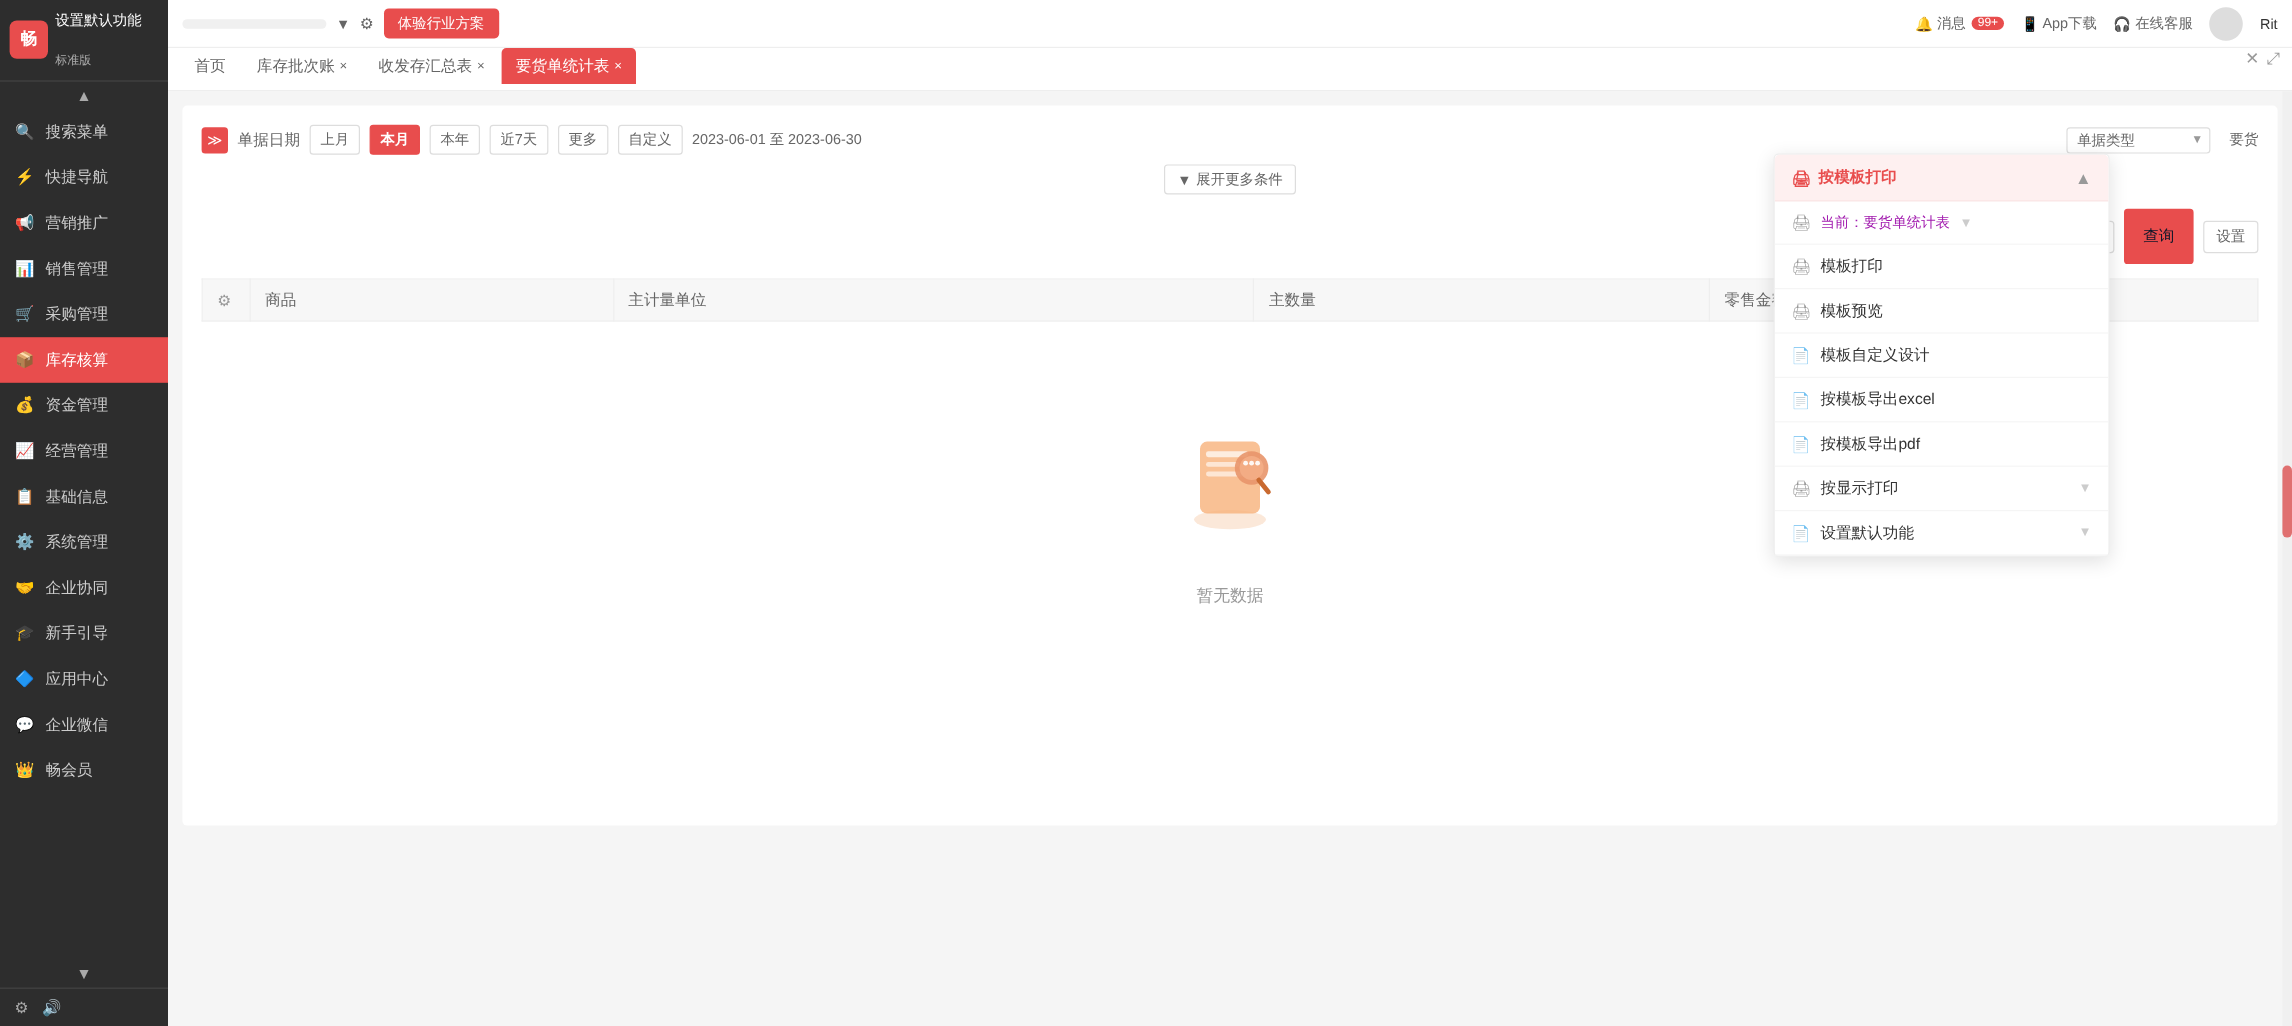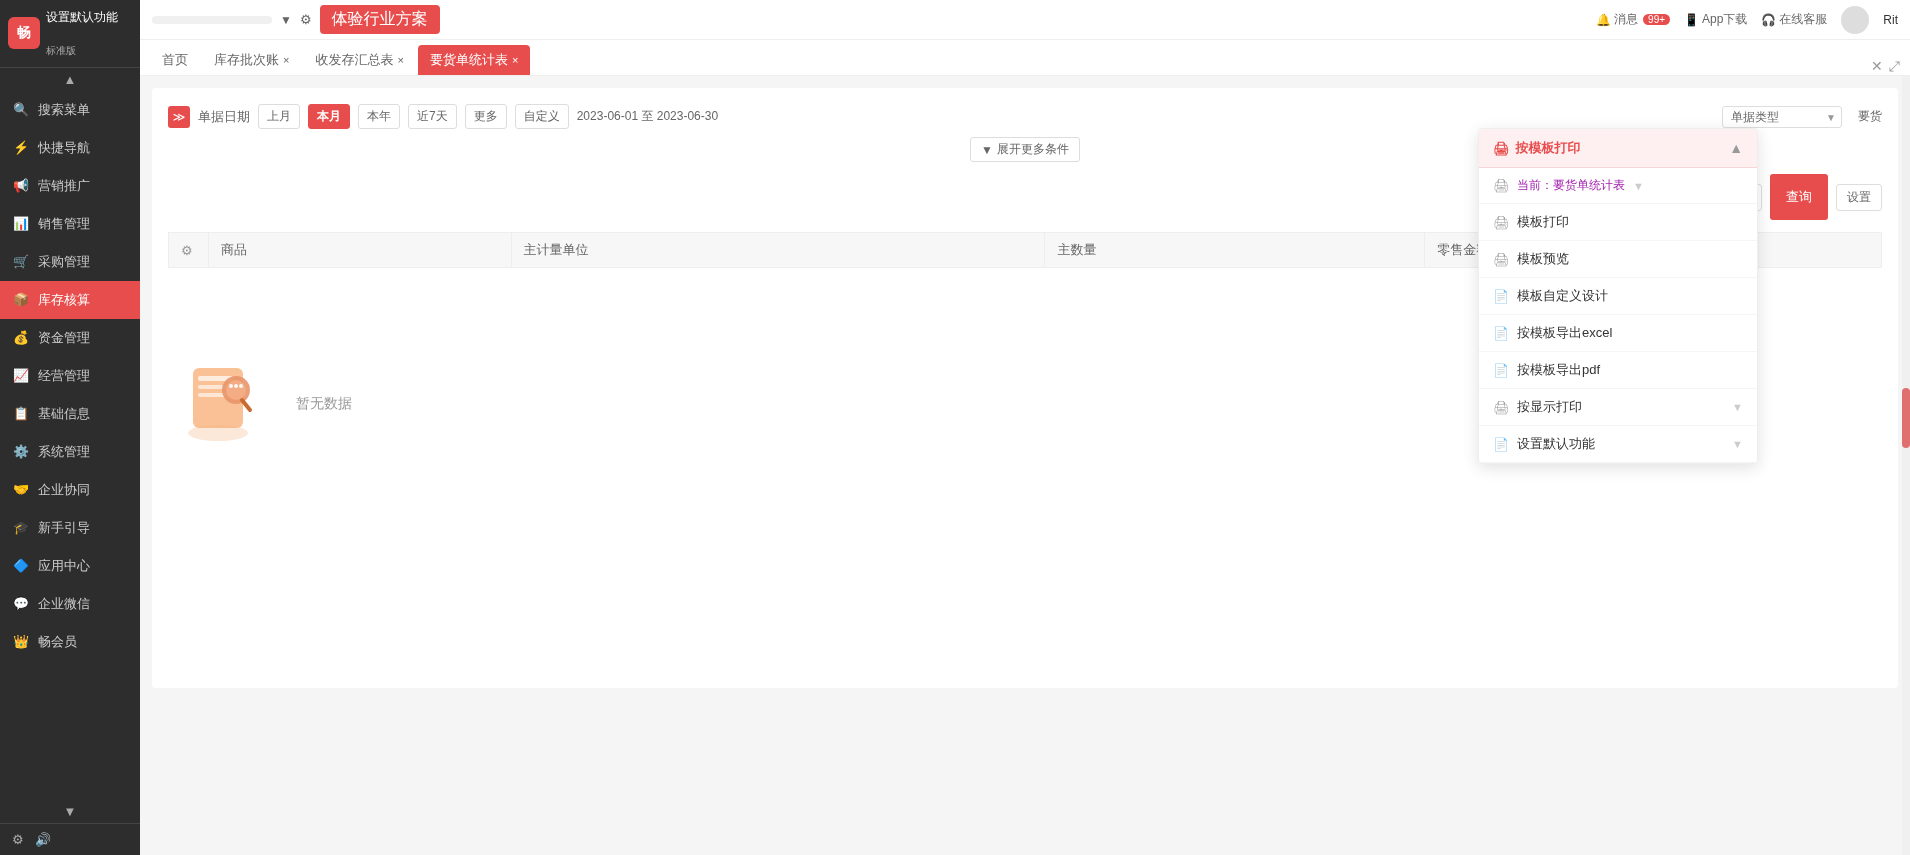--- a/index.html
+++ b/index.html
@@ -92,36 +92,36 @@
       color: #666; cursor: pointer; font-size: 12px;
     }
     .header-gear { color: #666; cursor: pointer; }
     .header-trial-btn {
       background: #e84d4d;
       color: #fff;
       border: none;
       border-radius: 4px;
       padding: 4px 12px;
       cursor: pointer;
-      font-size: 16px;
+      font-size: 12px;
     }
     .header-spacer { flex: 1; }
     .header-actions { display: flex; align-items: center; gap: 14px; color: #666; font-size: 12px; }
     .header-actions .badge {
       background: #e84d4d; color: #fff; border-radius: 10px; padding: 0 5px; font-size: 10px; margin-left: 2px;
     }
     .header-actions .action-item { display: flex; align-items: center; gap: 3px; cursor: pointer; }
     .avatar { width: 28px; height: 28px; border-radius: 50%; background: #ccc; cursor: pointer; }
 
     
     .tabs-bar {
       background: #fff;
       border-bottom: 1px solid #eee;
       display: flex;
-      align-items: flex-end;
+      align-items: flex-start;
       padding: 0 10px;
       height: 36px;
       gap: 2px;
     }
     .tab-item {
       padding: 6px 12px;
       font-size: 13px;
       color: #666;
       cursor: pointer;
       border-radius: 4px 4px 0 0;
@@ -262,21 +262,21 @@
       padding: 4px 10px;
       border: 1px solid #ddd;
       border-radius: 3px;
       background: #fff;
       cursor: pointer;
       font-size: 12px;
       color: #666;
     }
     .toolbar-query-btn {
       background: #e84d4d;
-      color: #ffffff;
+      color: #0f172a;
       border: none;
       border-radius: 3px;
       padding: 14px 16px;
       cursor: pointer;
       font-size: 13px;
     }
     .toolbar-settings-btn {
       border: 1px solid #ddd;
       border-radius: 3px;
       padding: 4px 10px;
@@ -298,22 +298,23 @@
       text-align: left;
       font-weight: normal;
       color: #666;
       font-size: 13px;
     }
     .table-settings-icon { color: #999; cursor: pointer; }
 
     
     .empty-state {
       display: flex;
-      flex-direction: row;
+      flex-direction: column;
       align-items: center;
+      justify-content: center;
       padding: 80px 0;
       color: #999;
       gap: 28px;
     }
     .empty-illustration {
       width: 100px;
       height: 100px;
       margin-bottom: 12px;
     }
     .empty-text { font-size: 14px; color: #999; }

